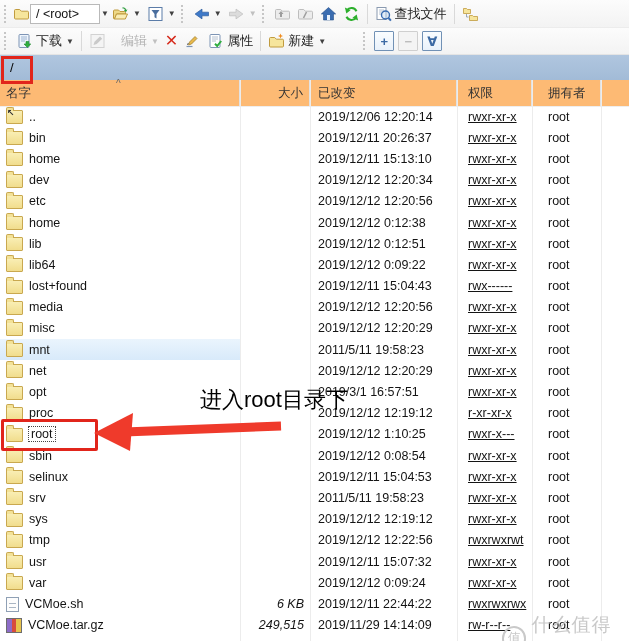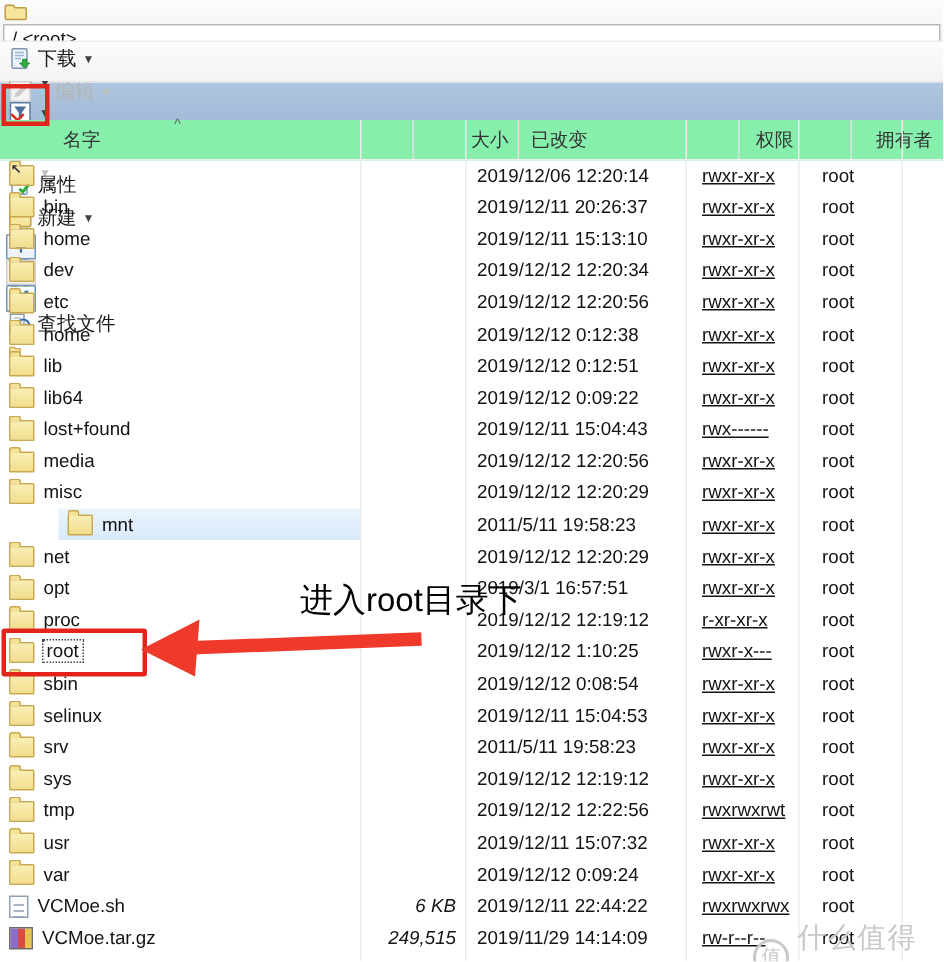--- a/index.html
+++ b/index.html
@@ -1,21 +1,21 @@
 <!DOCTYPE html>
 <html><head>
 <meta charset="utf-8">
 <style>
   html,body{margin:0;padding:0;background:#fff;}
   #app{position:relative;width:629px;height:641px;background:#fff;overflow:hidden;
        font-family:"Liberation Sans","DejaVu Sans",sans-serif;-webkit-font-smoothing:antialiased;}
 
   
-  .toolbar{position:relative;height:27px;display:flex;
-           background:linear-gradient(#fcfcfc,#f3f3f3);padding:0 2px;flex-direction:column;}
+  .toolbar{position:relative;height:27px;display:flex;align-items:center;
+           background:linear-gradient(#fcfcfc,#f3f3f3);padding:0 2px;}
   #toolbar2{border-top:1px solid #ececec;height:26px;}
   .gripper{width:3px;height:18px;border-left:2px dotted #c6c6c6;margin:0 4px 0 2px;}
   .sep{width:1px;height:20px;background:#d9d9d9;margin:0 4px;}
   .tbtn{display:flex;align-items:center;gap:3px;padding:2px 3px;border-radius:2px;white-space:nowrap;}
   .tbtn .lbl{font-size:13px;color:#1c1c1c;}
   .tbtn.disabled .lbl{color:#b5b5b5;margin-left:12px;}
   .caret{font-size:8px;color:#404040;margin-left:1px;}
   .caret.gray{color:#c0c0c0;}
   .combo-box{background:#fff;border:1px solid #b9b9b9;height:18px;line-height:18px;
              padding:0 5px;font-size:12.5px;color:#111;min-width:58px;}
@@ -26,34 +26,34 @@
   .sqbtn.gray{border-color:#cfcfcf;background:#f4f4f4;color:#bdbdbd;}
   .xglyph{color:#d62a1c;font-size:16px;font-weight:bold;line-height:16px;}
 
   
   #pathbar{height:25px;background:linear-gradient(#b0c6df,#a2bbd7);display:flex;align-items:center;
            border-top:1px solid #e4e4e4;}
   #pathbar .path{font-size:13px;color:#000;padding-left:10px;}
 
   
   #colheader{position:relative;height:26px;display:grid;grid-template-columns:240px 70px 147px 75px 69px 1fr;
-             align-items:center;background:#86efac;border-bottom:1px solid #eee;font-size:12.5px;color:#333;padding-left:36px;}
+             align-items:center;background:#fdba74;border-bottom:1px solid #eee;font-size:12.5px;color:#333;}
   #colheader .h{height:100%;display:flex;align-items:center;border-right:1px solid #e2e2e2;}
   .h-name{padding-left:6px;}
   .h-size{justify-content:flex-end;padding-right:6px;}
   .h-changed{padding-left:8px;} .h-rights{padding-left:11px;} .h-owner{padding-left:16px;}
   #sortcaret{position:absolute;left:116px;top:-2px;font-size:10px;color:#666;}
 
   
   #filelist{position:absolute;left:0;top:106px;width:629px;}
   .row{display:grid;grid-template-columns:240px 70px 147px 75px 69px;height:21.2px;
        align-items:center;font-size:12.5px;color:#141414;}
   .cell{overflow:hidden;white-space:nowrap;}
   .c-name{display:flex;align-items:center;gap:6px;padding-left:6px;height:100%;}
-  .row.selected .c-name{background:linear-gradient(#eaf4fd,#d8eafa);margin-left:39px;}
+  .row.selected .c-name{background:linear-gradient(#eaf4fd,#d8eafa);}
   .c-size{text-align:right;padding-right:6px;font-style:italic;}
   .c-changed{padding-left:8px;} .c-rights{padding-left:11px;text-decoration:underline;} .c-owner{padding-left:16px;}
   .fname.focused{outline:1px dotted #444;padding:0 2px;}
 
   
   .file-icon{position:relative;width:15px;height:12px;flex:0 0 15px;margin-top:1px;}
   .icon-folder .file-icon,.icon-up .file-icon{
       background:linear-gradient(#f9eeb4,#f1dd8d);border:1px solid #c9a84f;border-radius:1px;}
   .icon-folder .file-icon::before,.icon-up .file-icon::before{
       content:"";position:absolute;top:-4px;left:-1px;width:6px;height:3px;

